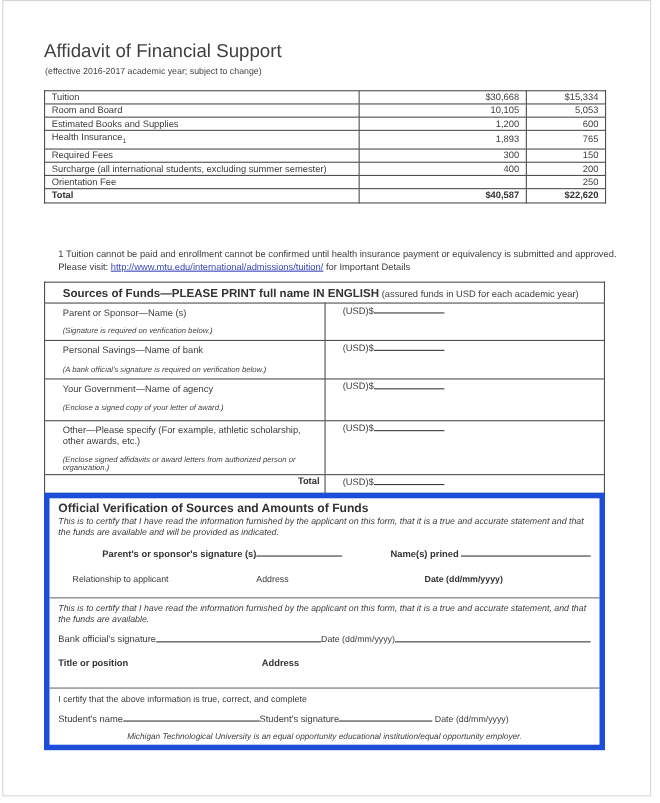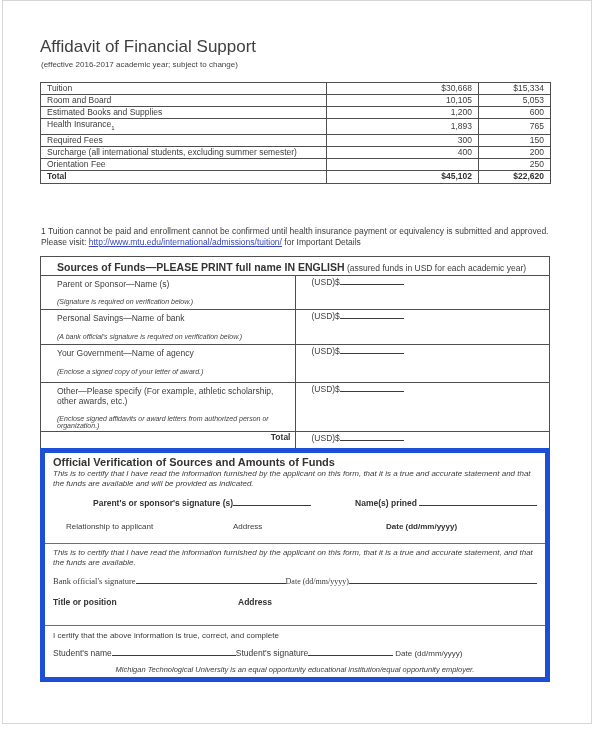--- a/index.html
+++ b/index.html
@@ -22,21 +22,21 @@
     border-collapse: collapse; font-size: 8.5px; color: #3c3c3c; table-layout: fixed;
   }
   table.expenses th, table.expenses td { border: 1px solid #4f4f4f; height: 12px; line-height: 11px; padding: 0 4px; overflow: hidden; white-space: nowrap; }
   table.expenses th { height: 15px; font-size: 9px; color: #333; text-align: center; }
   table.expenses td.lbl { text-align: left; padding-left: 6px; }
   table.expenses td.val { text-align: right; padding-right: 6px; }
   table.expenses tr.total td { font-weight: bold; color: #333; height: 13px; }
   sub.fn { font-size: 6px; }
 
   
-  .footnote { position: absolute; left: 41px; top: 226px; width: 508px; font-size: 8.5px; line-height: 11px; color: #3c3c3c; }
+  .footnote { position: absolute; left: 53px; top: 226px; width: 508px; font-size: 8.5px; line-height: 11px; color: #3c3c3c; }
   .footnote a { color: #3947b8; text-decoration: underline; cursor: pointer; }
 
   
   table.sources {
     position: absolute; left: 40px; top: 256px; width: 510px;
     border-collapse: collapse; table-layout: fixed; color: #3c3c3c;
   }
   table.sources td { border: 1px solid #4f4f4f; vertical-align: top; padding-left: 16px; }
   td.src-head { height: 19px; vertical-align: middle; padding-left: 7px; white-space: nowrap; }
   .src-head-bold { font-size: 10.5px; font-weight: bold; color: #333; }
@@ -58,21 +58,21 @@
   .v-heading { font-size: 11px; font-weight: bold; color: #333; padding-top: 3px; }
   .v-italic { font-size: 8px; font-style: italic; line-height: 9.5px; margin-top: 1px; color: #3c3c3c; }
   .sig-row { display: flex; align-items: baseline; margin-top: 9px; font-size: 8.5px; white-space: nowrap; }
   .sig-row .b { font-weight: bold; color: #333; padding-left: 40px; }
   .grow { flex: 1 1 auto; }
   .rel-row { display: flex; margin-top: 14px; font-size: 8px; white-space: nowrap; padding-left: 13px; }
   .rel-row .c1 { width: 167px; }
   .rel-row .c2 { width: 153px; }
   .rel-row .b { font-weight: bold; color: #333; }
   .v-sec2 .v-italic { margin-top: 4px; }
-  .bank-row { display: flex; align-items: baseline; margin-top: 8px; font-size: 8.5px; white-space: nowrap; font-family: Liberation Serif, serif; }
+  .bank-row { display: flex; align-items: baseline; margin-top: 8px; font-size: 8.5px; white-space: nowrap; }
   .bank-row .date { font-size: 8px; }
   .title-row { display: flex; margin-top: 11px; font-size: 8.5px; font-weight: bold; color: #333; white-space: nowrap; }
   .title-row .c1 { width: 185px; }
   .certify-line { font-size: 8px; margin-top: 5px; }
   .student-row { display: flex; align-items: baseline; margin-top: 7px; font-size: 8.5px; white-space: nowrap; }
   .student-row .date { font-size: 8px; }
   .v-footer { font-size: 7.5px; font-style: italic; text-align: center; margin-top: 7px; color: #3c3c3c; }
   .w78 { width: 78px; } .w124 { width: 124px; } .w150 { width: 150px; } .w85 { width: 85px; }
   .ml4 { margin-left: 4px; } .ml2 { margin-left: 2px; }
 </style>
@@ -122,21 +122,21 @@
       <td class="val">400</td>
       <td class="val">200</td>
     </tr>
     <tr>
       <td class="lbl">Orientation Fee</td>
       <td class="val"></td>
       <td class="val">250</td>
     </tr>
     <tr class="total">
       <td class="lbl">Total</td>
-      <td class="val">$45,102</td>
+      <td class="val">$40,587</td>
       <td class="val">$22,620</td>
     </tr>
   </tbody>
     </table>
 
   <p class="footnote"><span>1 Tuition cannot be paid and enrollment cannot be confirmed until health insurance payment or equivalency is submitted and approved. Please visit: </span><a>http://www.mtu.edu/international/admissions/tuition/</a><span> for Important Details</span></p>
 
   <table class="sources">
     <tbody>
         <tr>

